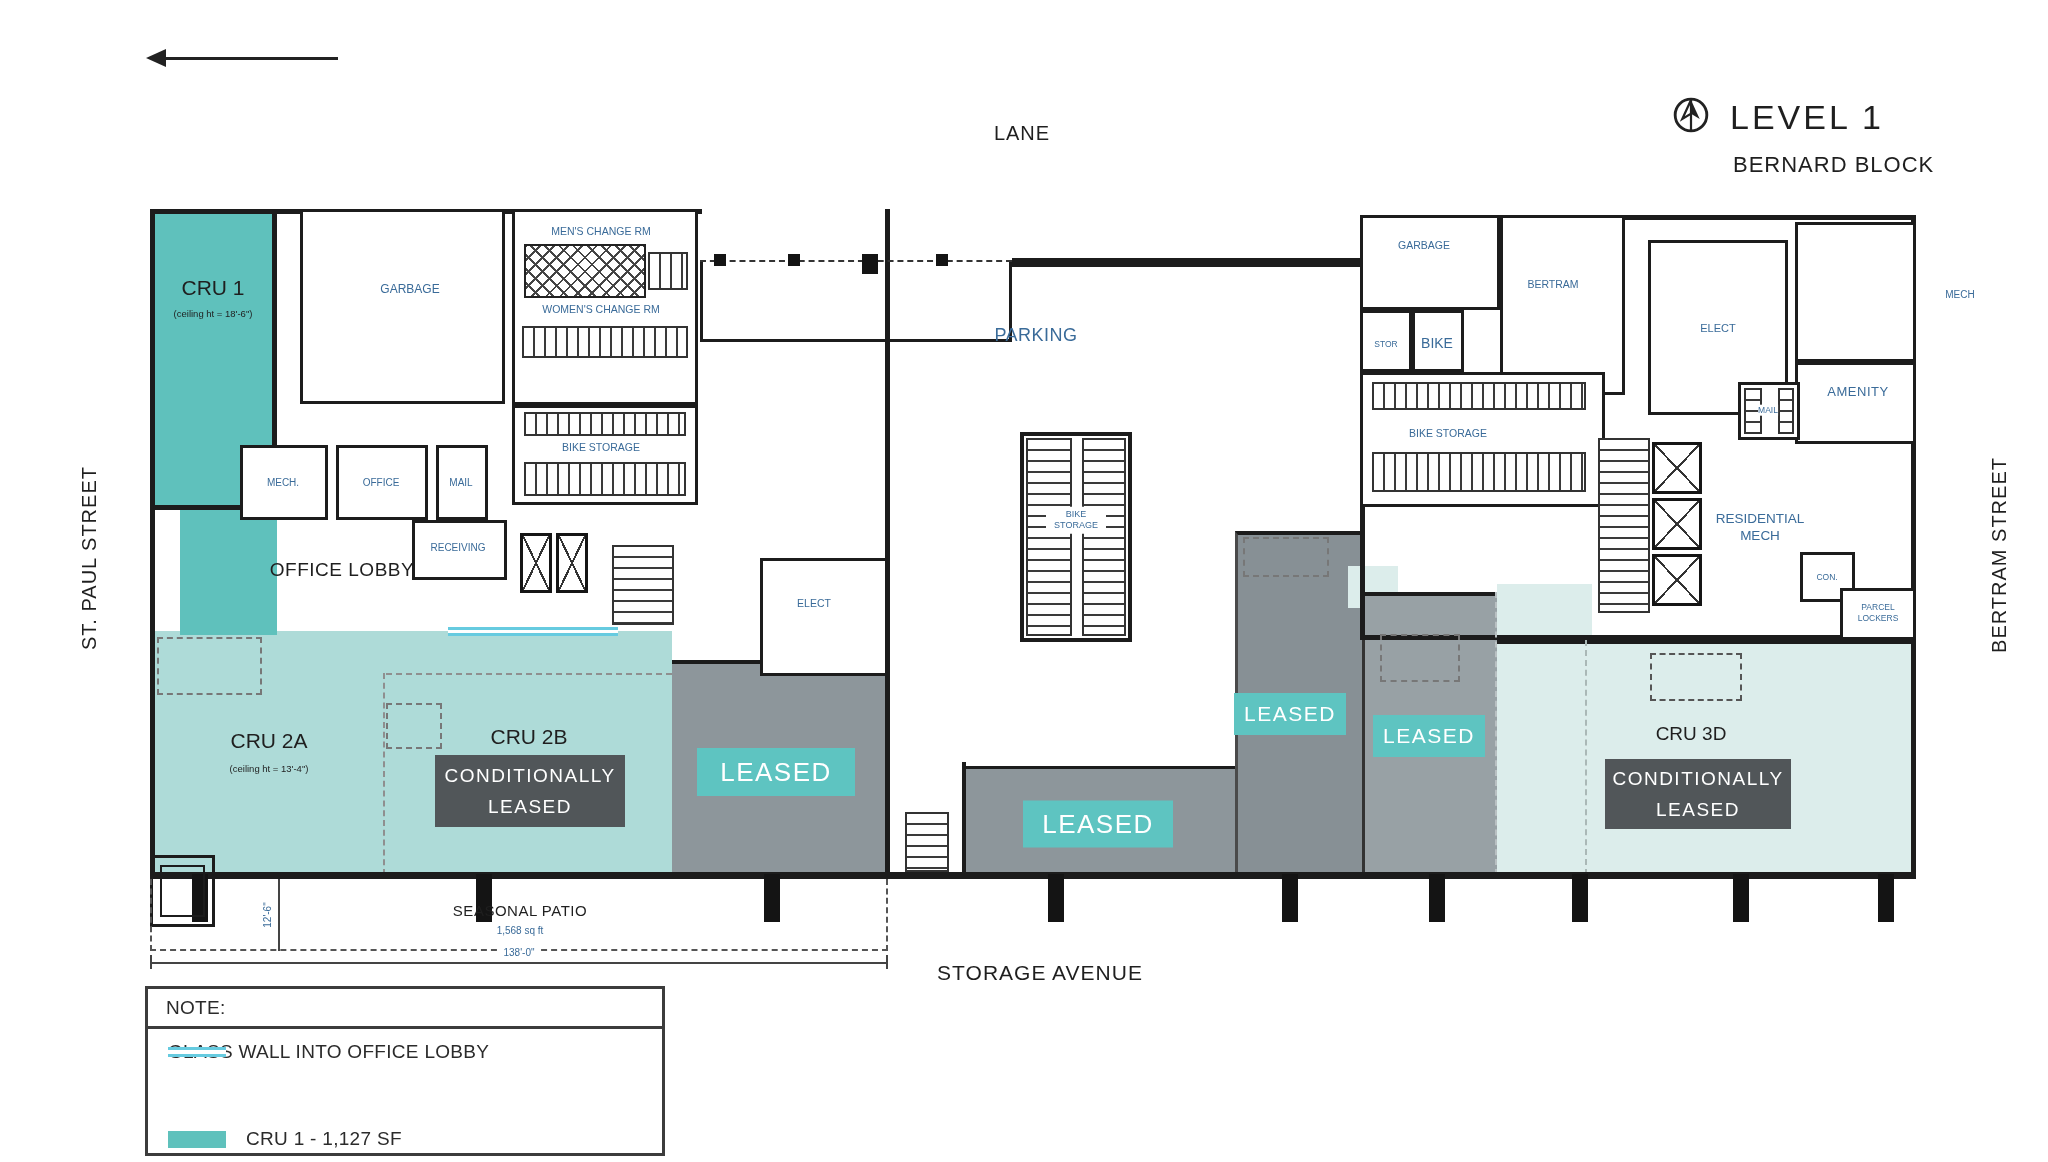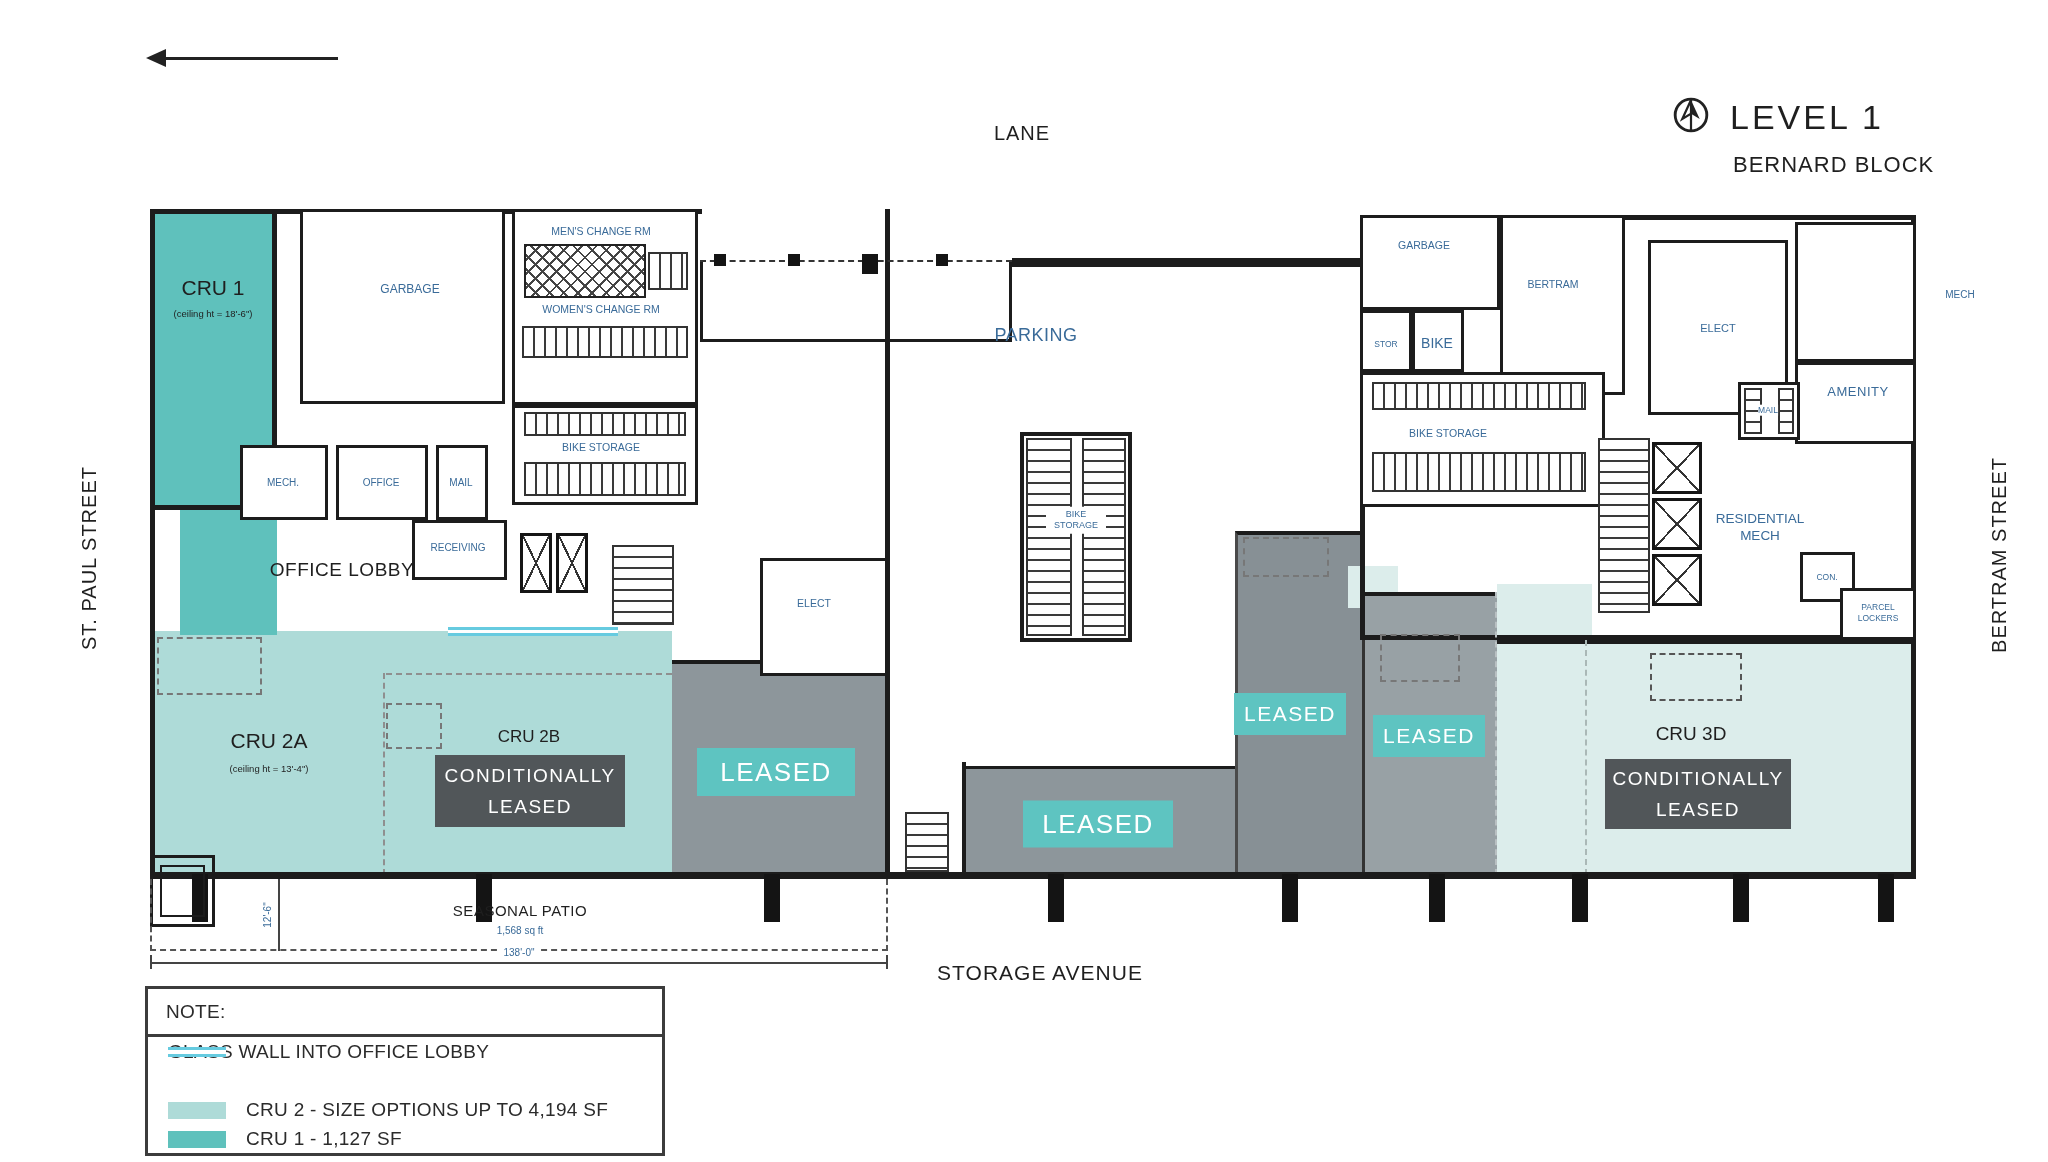--- a/index.html
+++ b/index.html
@@ -37,21 +37,21 @@
     repeating-linear-gradient(-45deg,transparent 0 8px,#444 8px 10px),#fff;}
   .glass{position:absolute;border-top:3px solid #66cbe0;border-bottom:3px solid #66cbe0;
          background:#fff;box-sizing:border-box;}
   .arrowline{position:absolute;border-top:3px solid #222;}
   .arrowhead{position:absolute;width:0;height:0;border-top:9px solid transparent;
              border-bottom:9px solid transparent;border-right:20px solid #222;}
   .dimline{position:absolute;border-top:2px solid #444;}
   .dimtickL,.dimtickR{position:absolute;width:2px;height:14px;background:#444;}
   
   #legendBox{position:absolute;border:3px solid #3c3c3c;background:#fff;box-sizing:border-box;}
-  #legendTitleRow{position:absolute;left:0;top:0;right:0;height:48px;border-bottom:3px solid #3c3c3c;
+  #legendTitleRow{position:absolute;left:0;top:0;right:0;height:40px;border-bottom:3px solid #3c3c3c;
                   display:flex;align-items:center;padding-left:18px;box-sizing:border-box;}
   .legendRow{position:absolute;display:flex;align-items:center;gap:20px;}
   .sw{width:58px;height:17px;flex:0 0 auto;}
   .sw.glass{height:10px;background:#fff;border-top:3px solid #66cbe0;border-bottom:3px solid #66cbe0;box-sizing:border-box;}
   .legendText{font-size:19px;color:#2b2b2b;letter-spacing:.3px;white-space:nowrap;}
 </style>
 </head>
 <body>
 
 <div id="stage">
@@ -190,21 +190,21 @@
   <div class="dashH" style="left:386px;top:673px;width:286px;"></div>
   <div class="dashedbox" style="left:386px;top:703px;width:56px;height:46px;"></div>
   <div class="dashedbox" style="left:1243px;top:537px;width:86px;height:40px;"></div>
   <div class="dashedbox" style="left:1380px;top:634px;width:80px;height:48px;"></div>
   <div class="dashV" style="left:1495px;top:592px;height:283px;border-left-color:#b9c0c2;"></div>
   <div class="dashedbox" style="left:1650px;top:653px;width:92px;height:48px;border-color:#555;"></div>
   <div class="dashV" style="left:1585px;top:640px;height:235px;border-left-color:#aab8b6;"></div>
 
   <div class="lbl black" style="left:269px;top:741px;font-size:21px;">CRU 2A</div>
   <div class="lbl black" style="left:269px;top:769px;font-size:9.5px;">(ceiling ht = 13'-4")</div>
-  <div class="lbl black" style="left:529px;top:737px;font-size:17px;">CRU 2B</div>
+  <div class="lbl black" style="left:529px;top:737px;font-size:21px;">CRU 2B</div>
   <div class="lbl black" style="left:1691px;top:734px;font-size:19px;">CRU 3D</div>
 
   <div class="badge dark wrap" style="left:530px;top:791px;width:190px;height:72px;font-size:19px;line-height:1.65;">CONDITIONALLY LEASED</div>
   <div class="badge teal" style="left:776px;top:772px;width:158px;height:48px;font-size:26px;">LEASED</div>
   <div class="badge teal" style="left:1098px;top:824px;width:150px;height:47px;font-size:26px;">LEASED</div>
   <div class="badge teal" style="left:1290px;top:714px;width:112px;height:42px;font-size:21px;">LEASED</div>
   <div class="badge teal" style="left:1429px;top:736px;width:112px;height:42px;font-size:21px;">LEASED</div>
   <div class="badge dark wrap" style="left:1698px;top:794px;width:186px;height:70px;font-size:19px;line-height:1.65;">CONDITIONALLY LEASED</div>
 
   <div class="wall" style="left:150px;top:872px;width:1766px;height:7px;"></div>
@@ -235,23 +235,19 @@
   <div class="lbl" style="left:519px;top:953px;font-size:10px;background:#fff;padding:0 4px;">138'-0"</div>
 
   <div id="legendBox" style="left:145px;top:986px;width:520px;height:170px;">
     <div id="legendTitleRow">
       <span class="legendText" style="font-size:19px;">NOTE:</span>
     </div>
     <div class="legendRow" style="left:20px;top:52px;">
       <span class="sw glass"></span>
       <span class="legendText">GLASS WALL INTO OFFICE LOBBY</span>
     </div>
-    <div class="legendRow" style="left:20px;top:110px;">
-      <span class="sw" style="background:#aedbd8;"></span>
-      <span class="legendText">CRU 2 - SIZE OPTIONS UP TO 4,194 SF</span>
-    </div>
     <div class="legendRow" style="left:20px;top:139px;">
       <span class="sw" style="background:#5fc1bc;"></span>
       <span class="legendText">CRU 1 - 1,127 SF</span>
     </div>
   </div>
 
 </div>
 
 </body></html>

